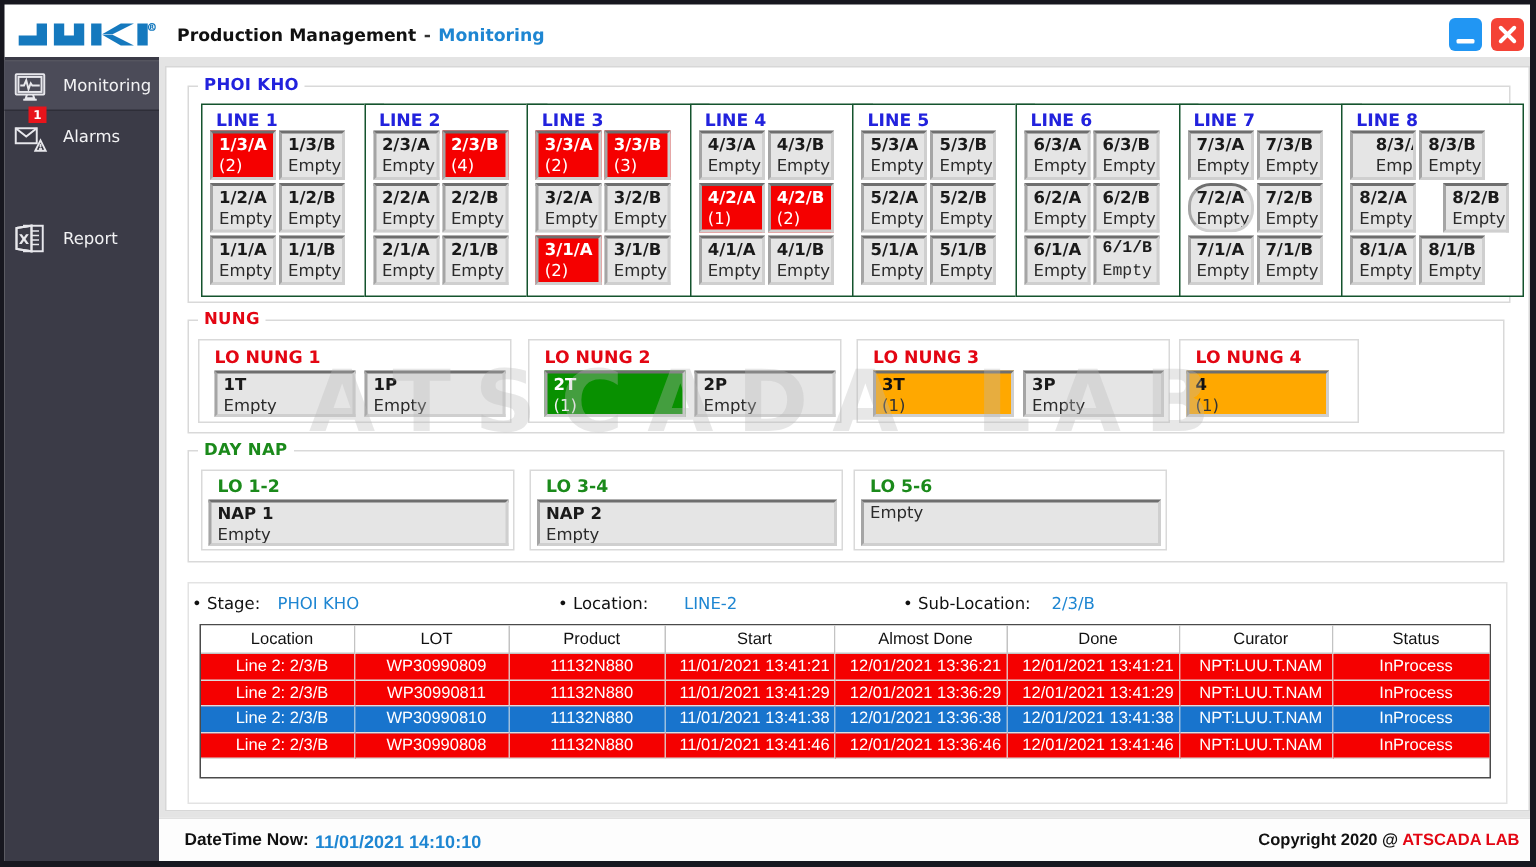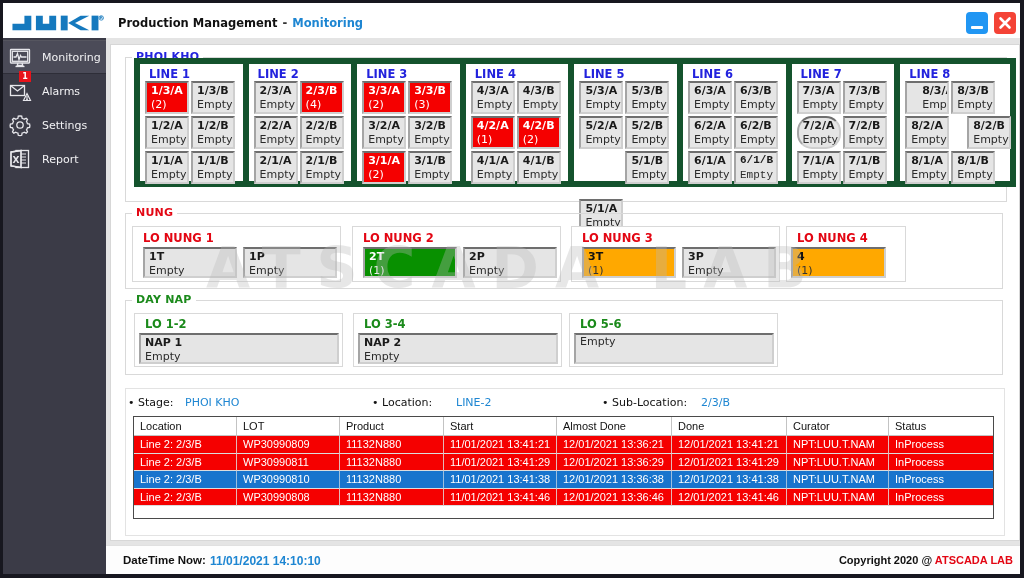--- a/index.html
+++ b/index.html
@@ -72,22 +72,22 @@
   }
   .legend.blue { color:#2222dd; }
   .legend.red { color:#e30613; }
   .legend.green { color:#1b8a1b; }
   #gb-phoi  { left:14px;  top:12px;  width:882px; height:145px; }
   #gb-nung  { left:14px;  top:168px; width:878px; height:76px;  }
   #gb-day   { left:14px;  top:255px; width:878px; height:75px;  }
   #gb-table { left:14px;  top:343px; width:880px; height:148px; }
   
   .linebox {
-    position:absolute; top:0; width:122px; height:129px;
-    border:6px solid #14532d; background:#fff;
+    position:absolute; top:11px; width:122px; height:129px;
+    border:1px solid #14532d; background:#fff;
   }
   .linebox .ltitle {
     position:absolute; left:9px; top:3px; font-size:11.5px; font-weight:bold; color:#2222dd;
   }
   .cell {
     position:absolute; width:44px; height:33px;
     background:#e5e5e5; color:#1a1a1a;
     border-top:2px solid #6e6e6e; border-left:2px solid #a5a5a5;
     border-right:2px solid #cfcfcf; border-bottom:2px solid #cfcfcf;
     padding:0 0 0 4px; overflow:hidden; cursor:pointer;
@@ -214,27 +214,20 @@
         <span class="ic"><svg width="24" height="24" viewBox="0 0 24 24" fill="none" stroke="#e7e7ec" stroke-width="1.3">
             <rect x="2.5" y="6.5" width="14" height="10"></rect>
             <polyline points="2.5,6.5 9.5,12 16.5,6.5"></polyline>
             <path d="M15.5 21.5 L19 14.5 L22.5 21.5 Z" stroke-width="1.2"></path>
             <line x1="19" y1="16.8" x2="19" y2="19.2" stroke-width="1.2"></line>
             <circle cx="19" cy="20.3" r="0.4" fill="#e7e7ec"></circle>
           </svg></span>
         <span class="nav-badge">1</span>
         <span class="lbl">Alarms</span>
       </div>
-      <div class="nav-item" style="top: 70px;">
-        <span class="ic"><svg width="24" height="24" viewBox="0 0 24 24" fill="none" stroke="#e7e7ec" stroke-width="1.3">
-            <circle cx="12" cy="12" r="3.2"></circle>
-            <path d="M12 2.8 l1.7 0.3 .4 2.2a7 7 0 0 1 2.1 .9 l2-1 1.3 1.3-1 2a7 7 0 0 1 .9 2.1l2.2 .4 .3 1.7-.3 1.7-2.2 .4a7 7 0 0 1-.9 2.1l1 2-1.3 1.3-2-1a7 7 0 0 1-2.1 .9l-.4 2.2-1.7 .3-1.7-.3-.4-2.2a7 7 0 0 1-2.1-.9l-2 1-1.3-1.3 1-2a7 7 0 0 1-.9-2.1l-2.2-.4-.3-1.7 .3-1.7 2.2-.4a7 7 0 0 1 .9-2.1l-1-2 1.3-1.3 2 1a7 7 0 0 1 2.1-.9l.4-2.2z"></path>
-          </svg></span>
-        <span class="lbl">Settings</span>
-      </div>
       <div class="nav-item" style="top: 104px;">
         <span class="ic"><svg width="24" height="24" viewBox="0 0 24 24" fill="none" stroke="#e7e7ec" stroke-width="1.3">
             <rect x="8" y="3.5" width="12.5" height="17"></rect>
             <line x1="11" y1="7" x2="18" y2="7" stroke-width="1"></line>
             <line x1="11" y1="10" x2="18" y2="10" stroke-width="1"></line>
             <line x1="11" y1="13" x2="18" y2="13" stroke-width="1"></line>
             <line x1="11" y1="16" x2="18" y2="16" stroke-width="1"></line>
             <polygon points="3,5 13,3.5 13,20.5 3,19" fill="#3b3b47"></polygon>
             <polygon points="3,5 13,3.5 13,20.5 3,19" fill="none"></polygon>
             <text x="8" y="15.5" font-size="9" font-weight="bold" fill="#e7e7ec" text-anchor="middle" stroke="none" font-family="DejaVu Sans,sans-serif">X</text>
@@ -366,21 +359,21 @@
             <span class="v">Empty</span>
           </div>
           <div class="cell " style="left: 5px; top: 52px;">
             <span class="n">5/2/A</span>
             <span class="v">Empty</span>
           </div>
           <div class="cell " style="left: 51px; top: 52px;">
             <span class="n">5/2/B</span>
             <span class="v">Empty</span>
           </div>
-          <div class="cell " style="left: 5px; top: 87px; margin-top: 48px;">
+          <div class="cell " style="left: 5px; top: 87px;">
             <span class="n">5/1/A</span>
             <span class="v">Empty</span>
           </div>
           <div class="cell " style="left: 51px; top: 87px;">
             <span class="n">5/1/B</span>
             <span class="v">Empty</span>
           </div>
         </div>
         <div class="linebox" style="left: 551px;">
           <span class="ltitle">LINE 6</span>
@@ -526,21 +519,21 @@
           </div>
         </div>
         <div class="napbox" style="left: 443px;">
           <span class="otitle">LO 5-6</span>
           <div class="cell ">
             <span class="v">Empty</span>
           </div>
         </div>
       </div>
 
-    <div class="groupbox" id="gb-table" style="border-color:#e3e3e3;">
+    <div class="groupbox" id="gb-table" style="border-color:#e3e3e3;text-align:center;">
       <div class="stage-row">
         <span class="s-lab" id="lab-stage">• Stage:</span>
         <span class="s-val" id="val-stage">PHOI KHO</span>
         <span class="s-lab" id="lab-loc">• Location:</span>
         <span class="s-val" id="val-loc">LINE-2</span>
         <span class="s-lab" id="lab-sub">• Sub-Location:</span>
         <span class="s-val" id="val-sub">2/3/B</span>
       </div>
       <div class="dtable" id="dtable">
           <div class="trow head">

